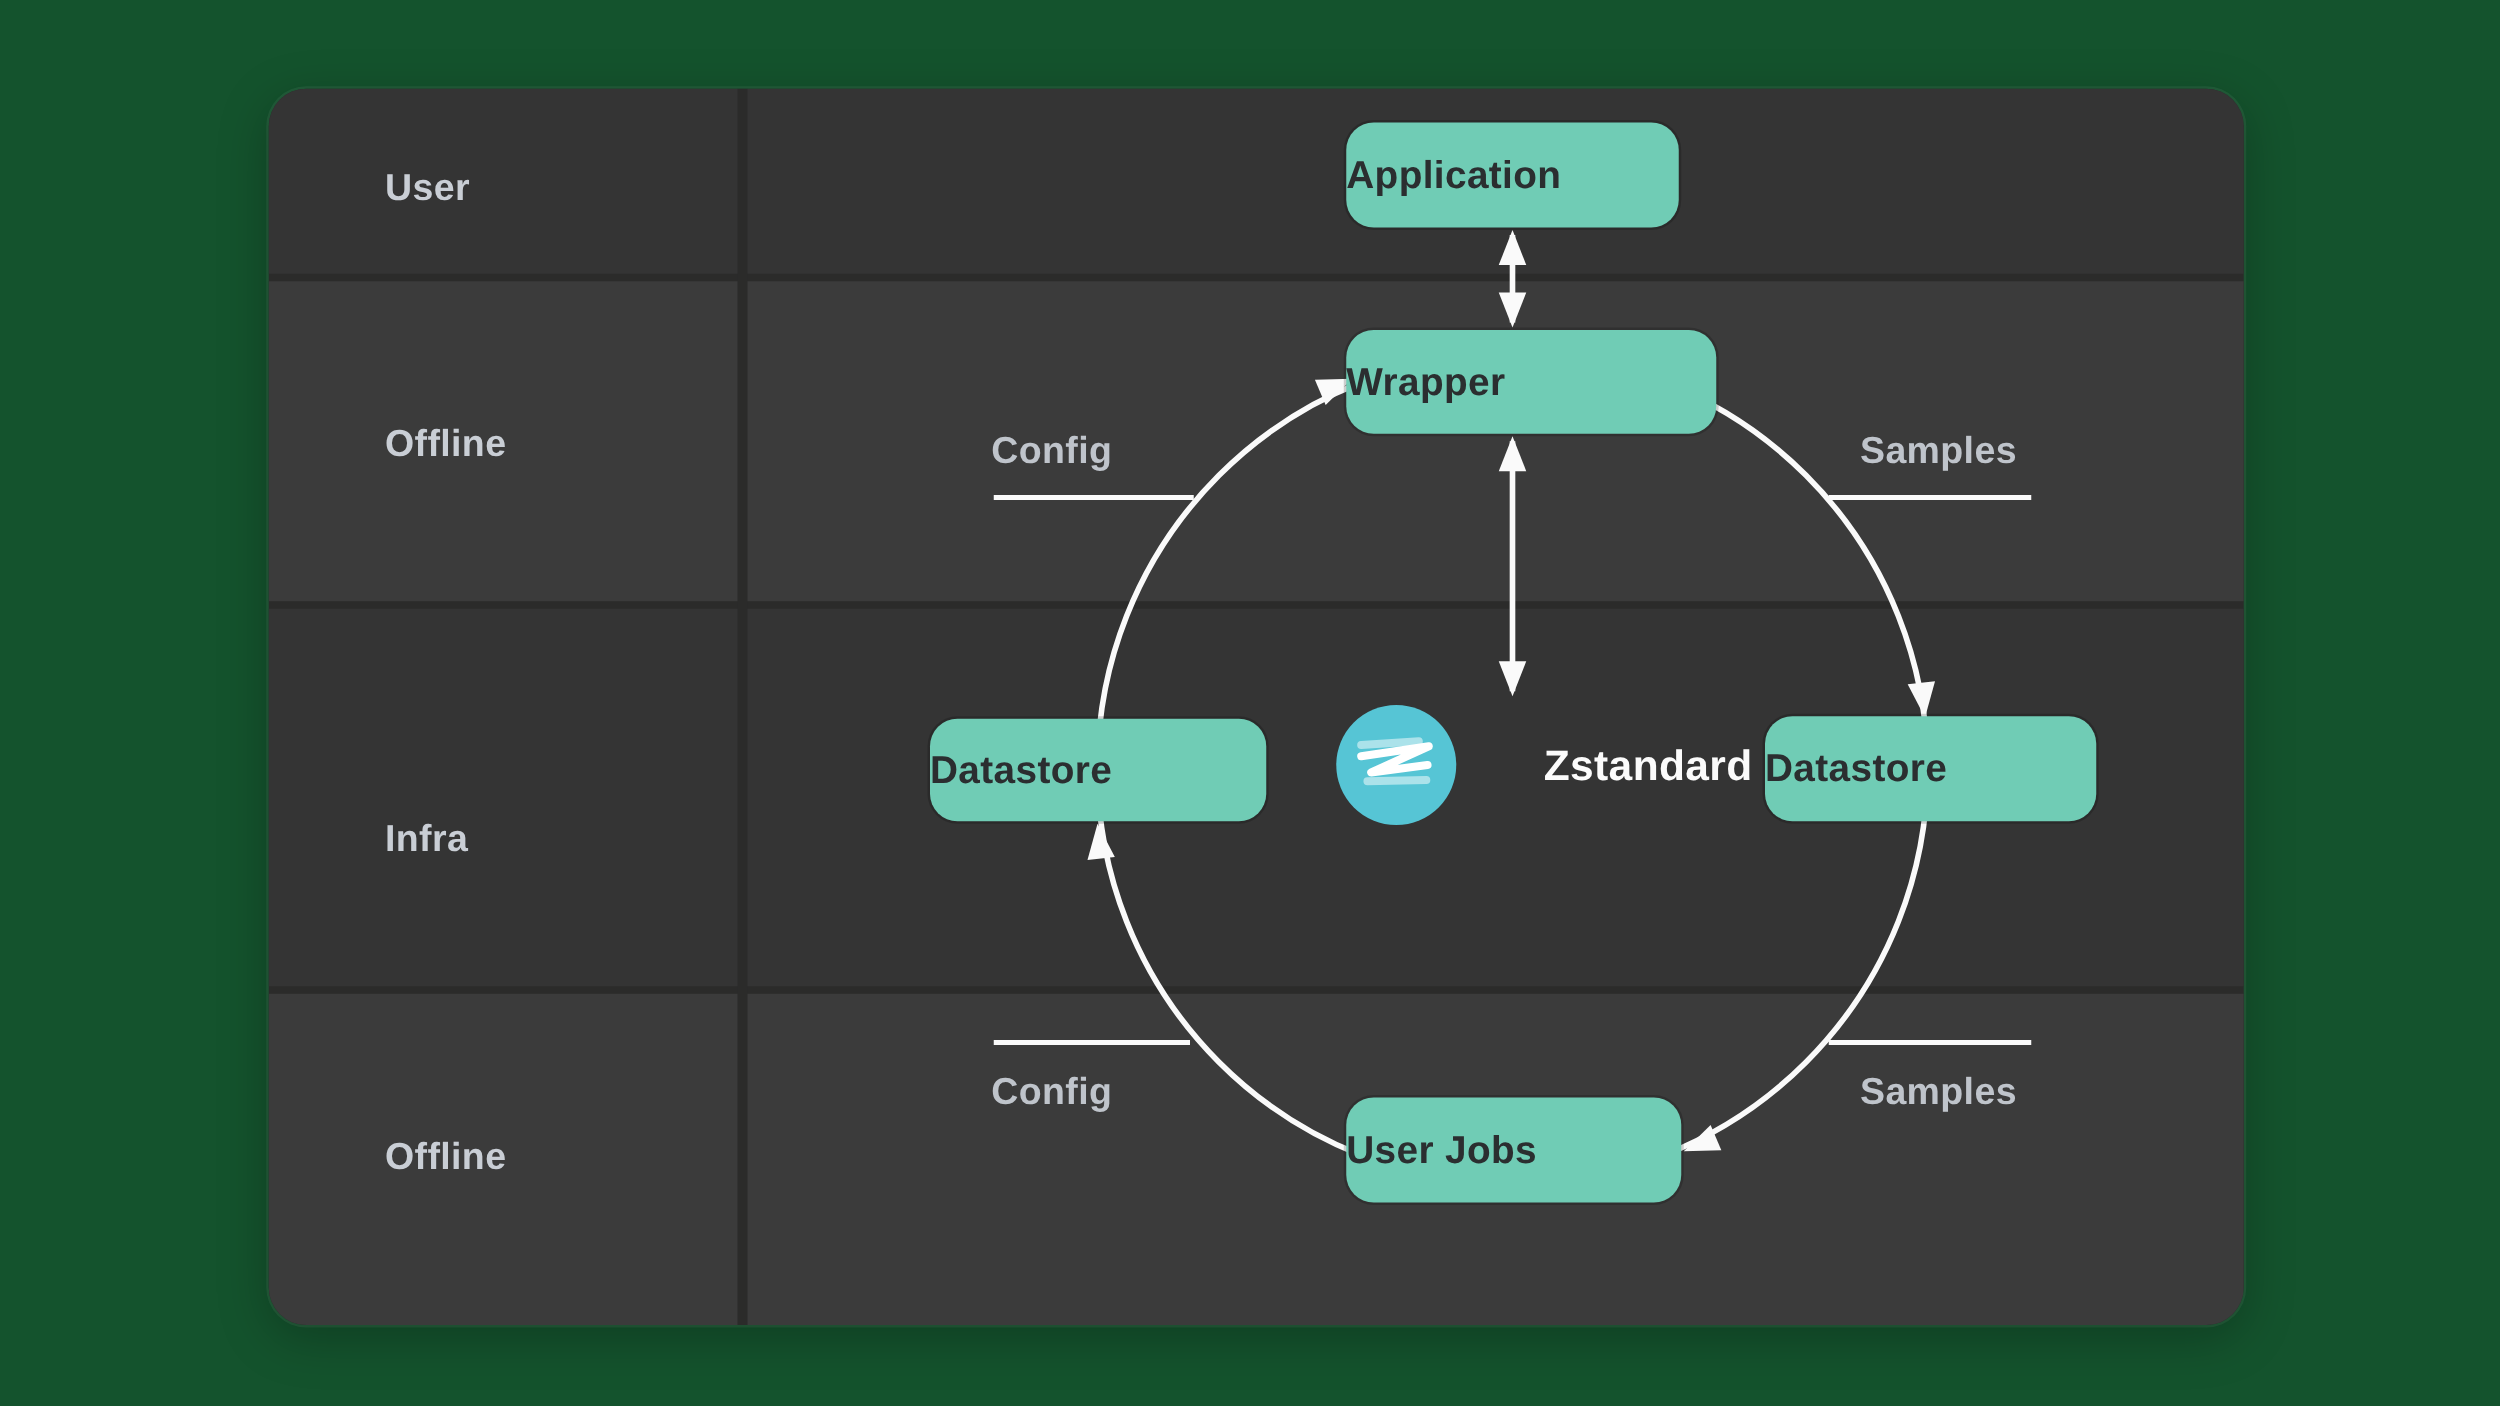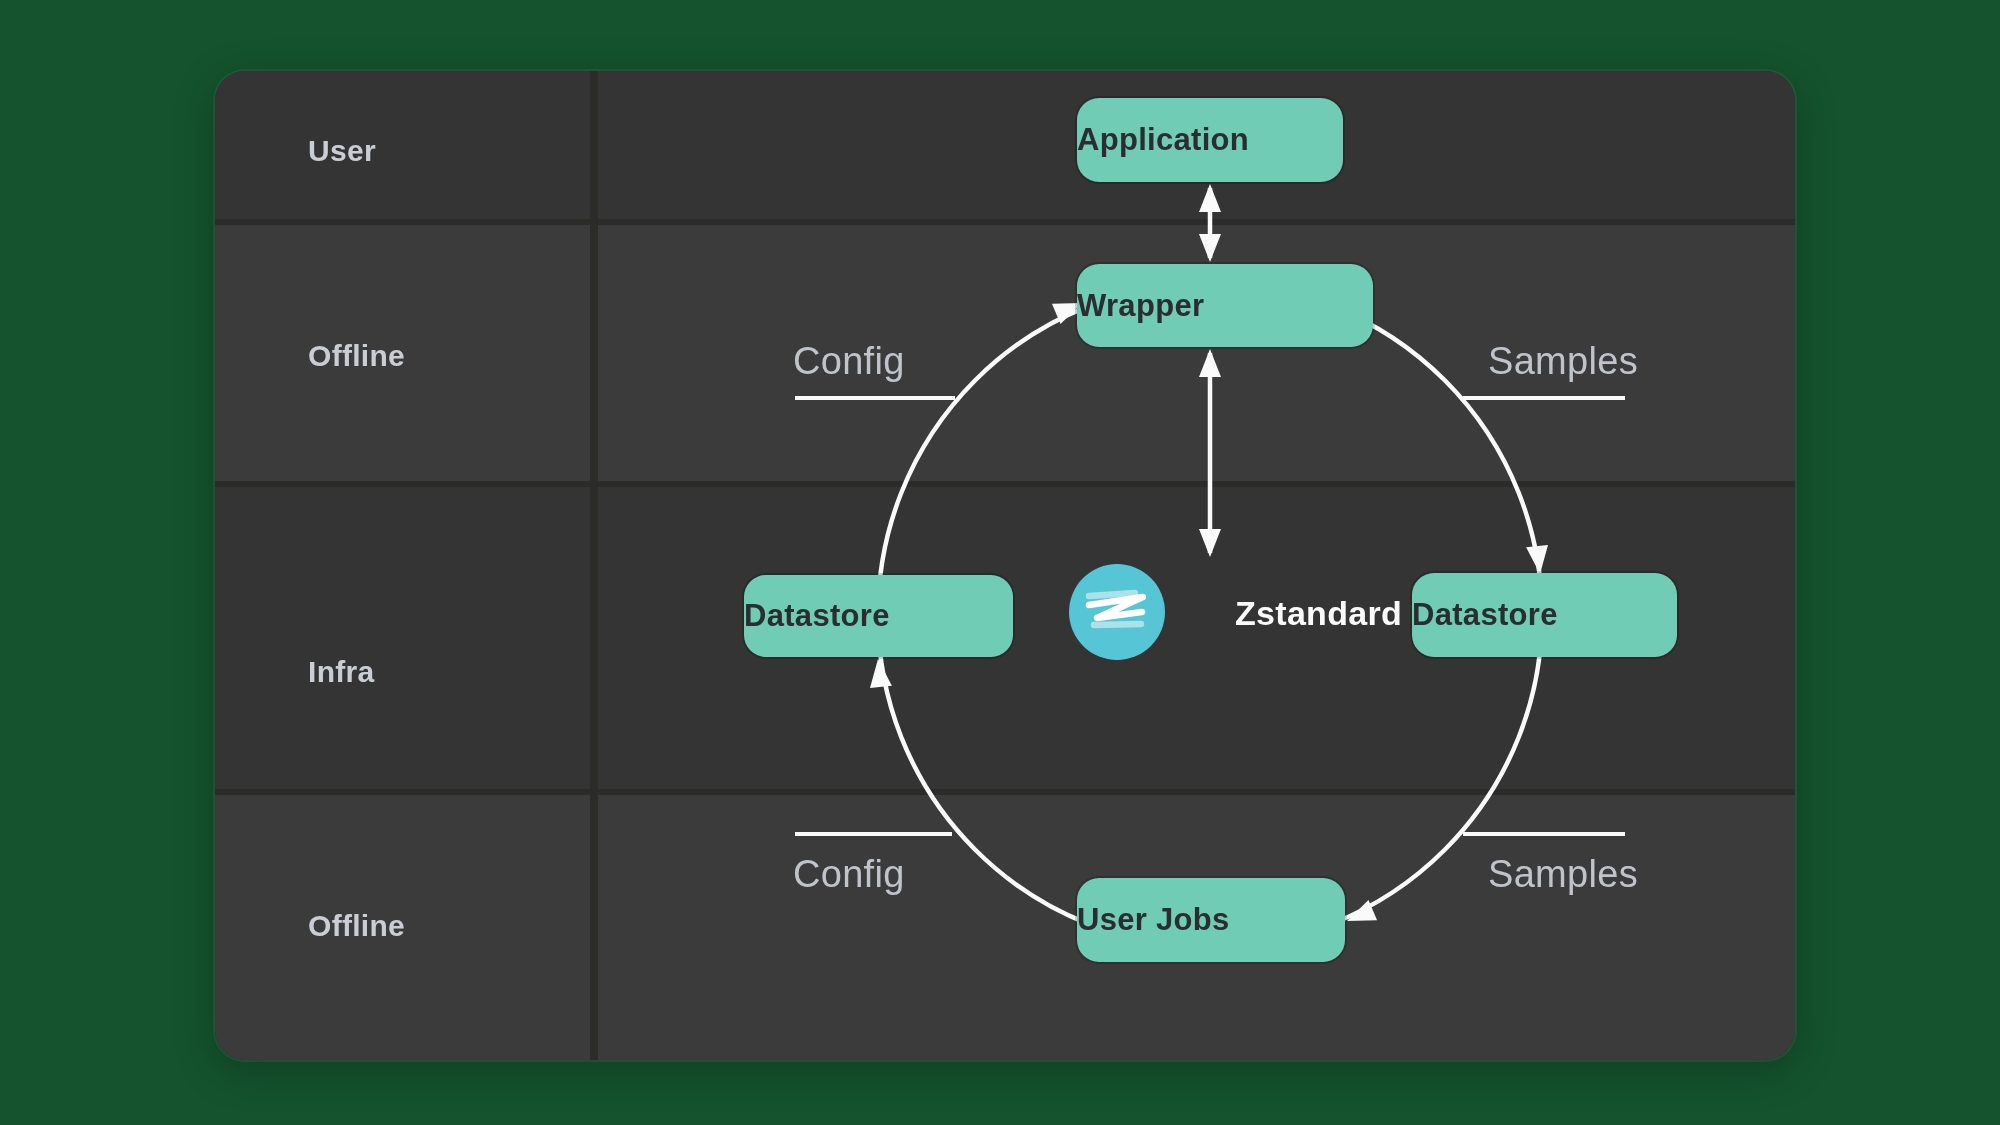--- a/index.html
+++ b/index.html
@@ -36,21 +36,21 @@
     color:#2b2e30;font-weight:700;font-size:31px;letter-spacing:.3px;
     box-shadow:0 0 0 2px rgba(0,0,0,0.18);
   }
   .node-application{left:1077px;top:98px;width:266px;height:84px;}
   .node-wrapper{left:1077px;top:264px;width:296px;height:83px;}
   .node-datastore-left{left:744px;top:575px;width:269px;height:82px;}
   .node-datastore-right{left:1412px;top:573px;width:265px;height:84px;}
   .node-cron-jobs{left:1077px;top:878px;width:268px;height:84px;}
   
   .edge-label{
-    position:absolute;color:#bfc4cb;font-weight:400;font-size:38px;line-height:36px;
+    position:absolute;color:#bfc4cb;font-weight:700;font-size:30px;line-height:36px;
     letter-spacing:.3px;
   }
   
   .zstd-badge{
     position:absolute;left:1069px;top:564px;width:96px;height:96px;border-radius:50%;
     background:#56c5d5;display:flex;align-items:center;justify-content:center;
   }
   .zstd-name{
     position:absolute;left:1187px;top:594px;color:#fbfbfb;font-weight:700;
     font-size:34px;letter-spacing:.3px;margin-left:48px;

